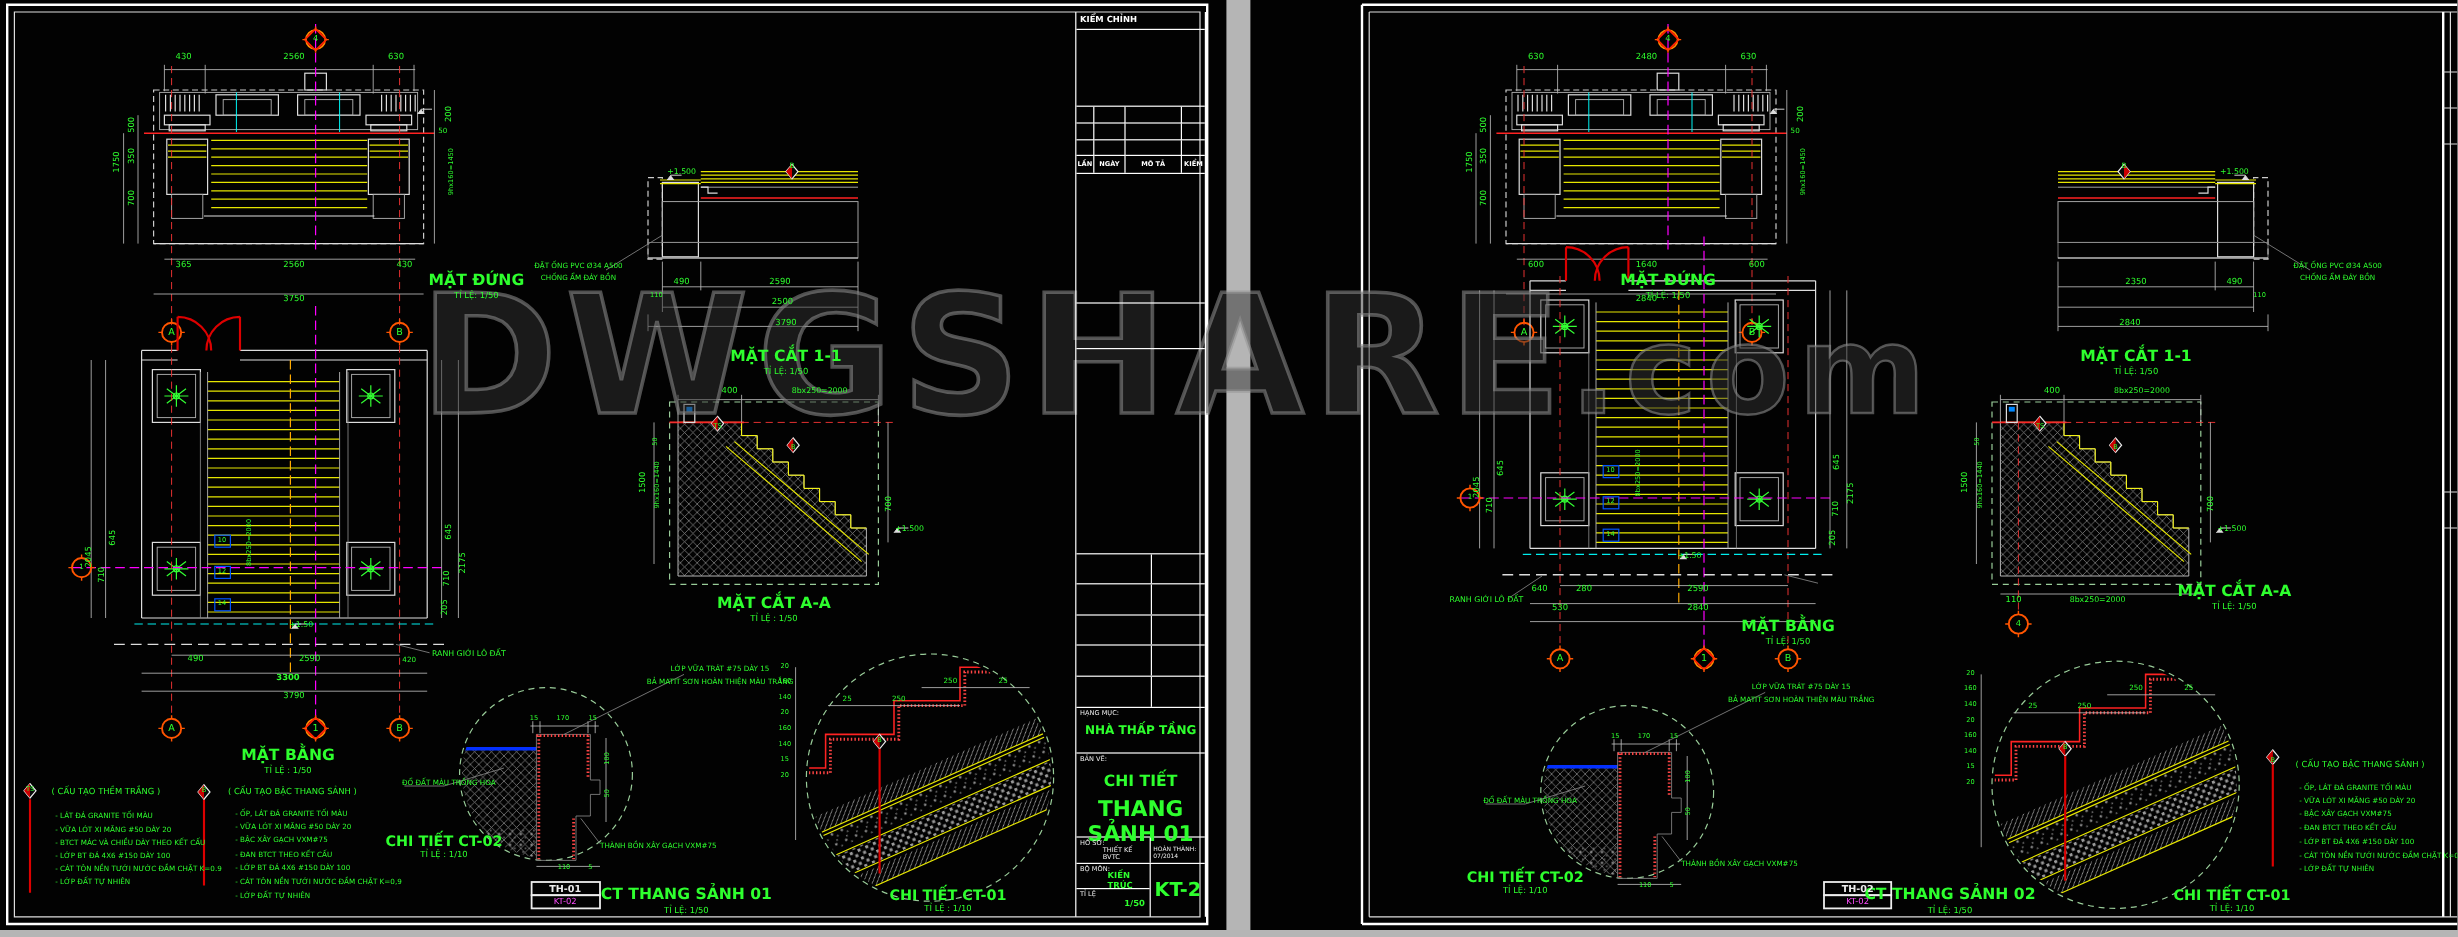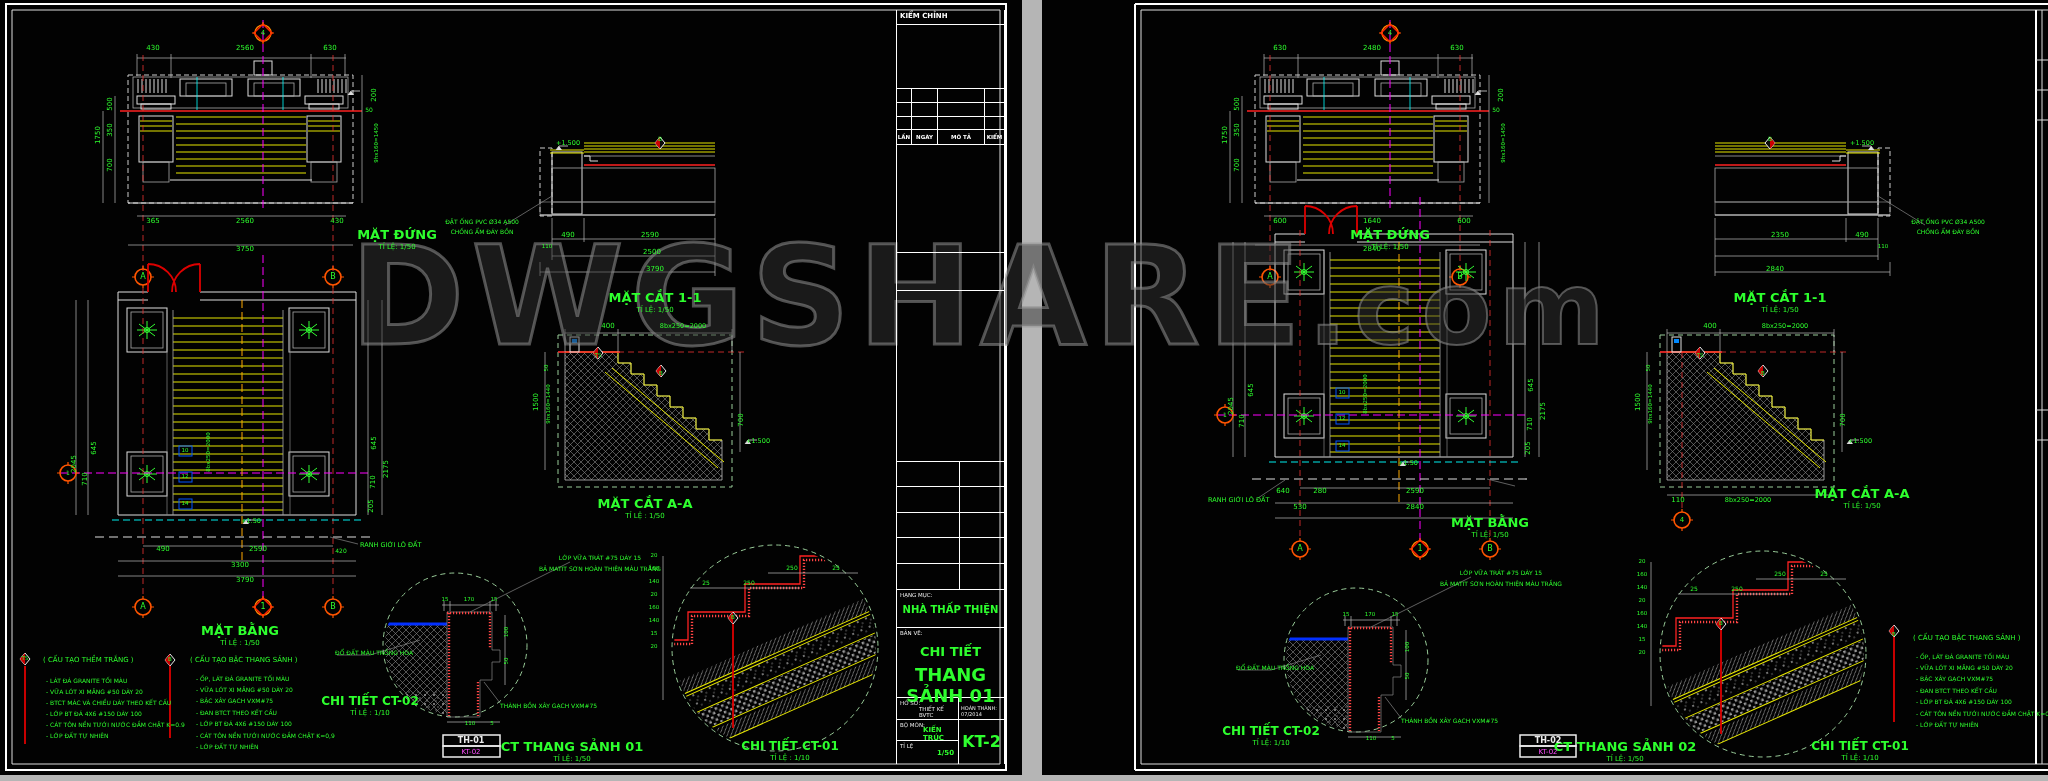--- a/index.html
+++ b/index.html
@@ -328,21 +328,21 @@
       <div>
           <span class="split"></span>
         </div>
       <div>
           <span class="split"></span>
         </div>
     </div>
   </div>
   <div class="row" style="height:38px">
     <span class="lblsm">HẠNG MỤC:</span>
-    <div class="cenmid green" style="top:14px;font-size:10px">NHÀ THẤP THIỆN</div>
+    <div class="cenmid green" style="top:14px;font-size:10px">NHÀ THẤP TẦNG</div>
   </div>
   <div class="row" style="height:70px">
     <span class="lblsm">BẢN VẼ:</span>
     <div class="cenmid green" style="top:16px;font-size:13px">CHI TIẾT</div>
     <div class="cenmid green" style="top:36px;font-size:18px">THANG SẢNH 01</div>
   </div>
   <div class="row" style="height:22px">
     <div class="twocol">
       <div>
         <span class="lblsm">HỒ SƠ:</span>
@@ -420,21 +420,21 @@
     <span class="lb c-g rot" style="left: 547px; top: 368px; font-size: 5.5px;">50</span>
     <span class="lb c-g rot" style="left: 536px; top: 402px; font-size: 7px;">1500</span>
     <span class="lb c-g rot" style="left: 549px; top: 404px; font-size: 5.5px;">9hx160=1440</span>
     <span class="lb c-g" style="left: 598px; top: 356px; font-size: 5.5px;">TS</span>
     <span class="lb c-g" style="left: 661px; top: 374px; font-size: 5.5px;">B</span>
     <span class="lb c-g rot" style="left: 741px; top: 420px; font-size: 7px;">700</span>
     <span class="lb c-g" style="left: 758px; top: 441px; font-size: 6.5px;">+1.500</span>
     <span class="lb c-g" style="left: 163px; top: 549px; font-size: 7px;">490</span>
     <span class="lb c-g" style="left: 258px; top: 549px; font-size: 7px;">2590</span>
     <span class="lb c-g" style="left: 341px; top: 551px; font-size: 6px;">420</span>
-    <span class="lb c-g" style="left: 240px; top: 565px; font-size: 7px;">3300</span>
+    <span class="lb c-g" style="left: 240px; top: 565px; font-size: 7px; font-weight: bold;">3300</span>
     <span class="lb c-g" style="left: 245px; top: 580px; font-size: 7px;">3790</span>
     <span class="lb c-g rot" style="left: 94px; top: 448px; font-size: 7px;">645</span>
     <span class="lb c-g rot" style="left: 85px; top: 479px; font-size: 7px;">710</span>
     <span class="lb c-g rot" style="left: 74px; top: 464px; font-size: 7px;">2045</span>
     <span class="lb c-g rot" style="left: 374px; top: 443px; font-size: 7px;">645</span>
     <span class="lb c-g rot" style="left: 386px; top: 469px; font-size: 7px;">2175</span>
     <span class="lb c-g rot" style="left: 373px; top: 482px; font-size: 7px;">710</span>
     <span class="lb c-g rot" style="left: 371px; top: 506px; font-size: 7px;">205</span>
     <span class="lb c-g rot" style="left: 209px; top: 452px; font-size: 5.5px;">8bx250=2000</span>
     <span class="lb c-g al" style="left: 360px; top: 545px; font-size: 6.5px;">RANH GIỚI LÔ ĐẤT</span>

